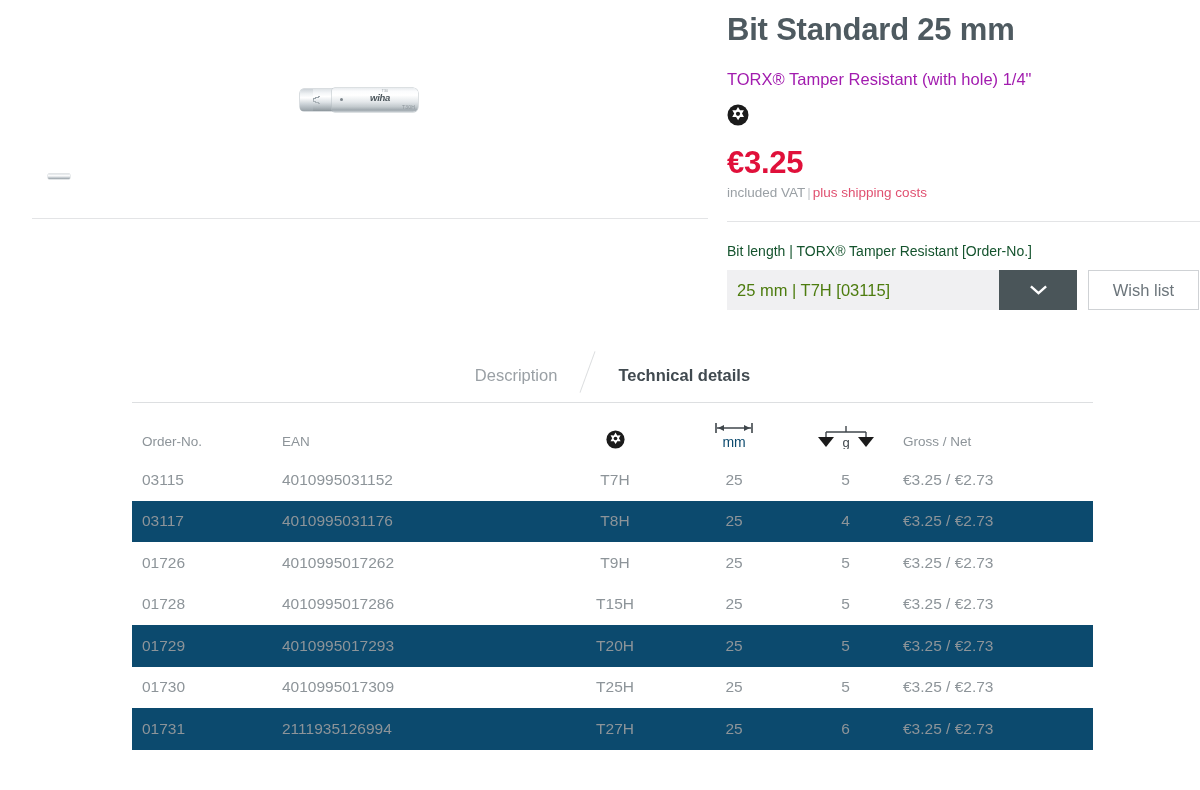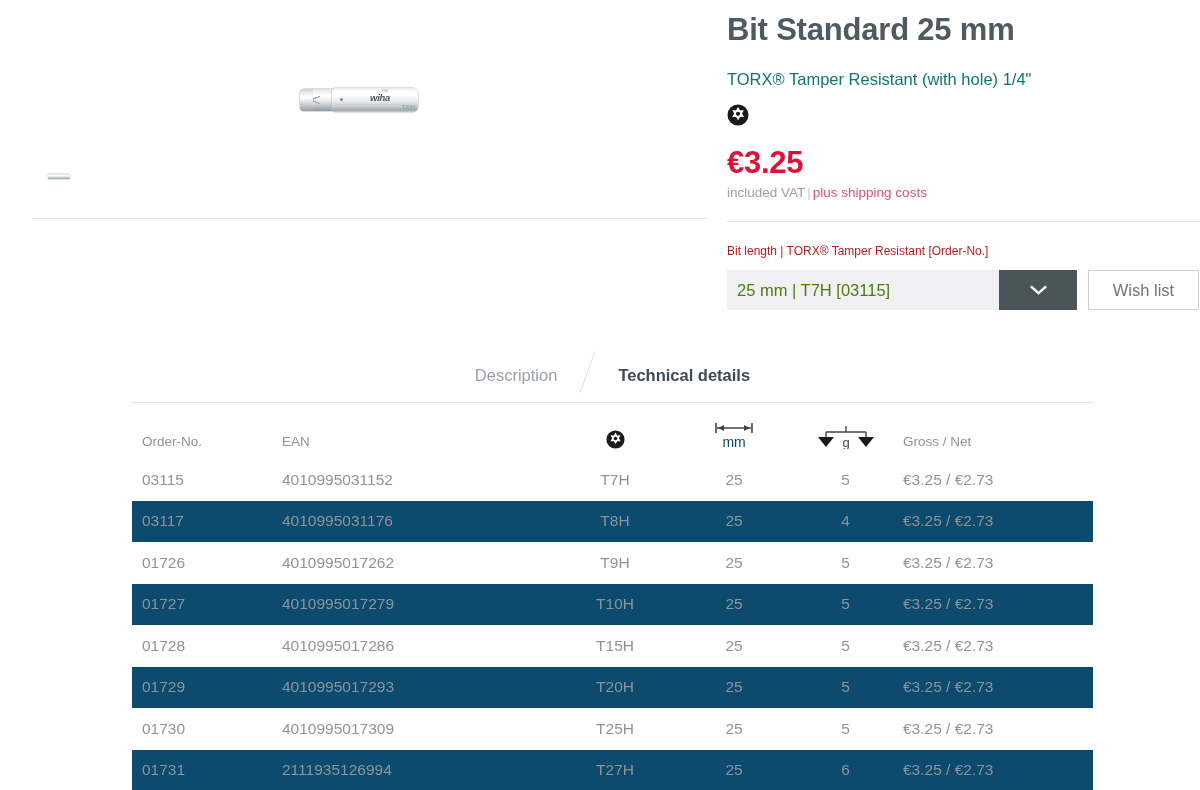--- a/index.html
+++ b/index.html
@@ -156,21 +156,21 @@
     font-size: 31px;
     font-weight: 700;
     color: #4e5a60;
     letter-spacing: -0.2px;
     line-height: 40px;
   }
 
   .product-subtitle {
     margin-top: 18px;
     font-size: 16.5px;
-    color: #0f766e;
+    color: #a21caf;
     line-height: 22px;
     font-weight: 400;
   }
 
   
   .torx-icon {
     margin-top: 14px;
     display: block;
   }
 
@@ -198,22 +198,22 @@
 
   .info-rule {
     margin-top: 19px;
     width: 473px;
     height: 1px;
     background: #e3e4e6;
   }
 
   .variant-label {
     margin-top: 20px;
-    font-size: 12px;
-    color: #b91c1c;
+    font-size: 14px;
+    color: #14532d;
     line-height: 18px;
   }
 
   .variant-row {
     margin-top: 10px;
     display: flex;
     align-items: stretch;
     height: 40px;
   }
   .variant-select {
@@ -473,28 +473,20 @@
           <td class="c-price">€3.25 / €2.73</td>
         </tr>
         <tr class="">
           <td class="c-order">01726</td>
           <td class="c-ean">4010995017262</td>
           <td class="c-torx">T9H</td>
           <td class="c-mm">25</td>
           <td class="c-g">5</td>
           <td class="c-price">€3.25 / €2.73</td>
         </tr>
-        <tr class="alt">
-          <td class="c-order">01727</td>
-          <td class="c-ean">4010995017279</td>
-          <td class="c-torx">T10H</td>
-          <td class="c-mm">25</td>
-          <td class="c-g">5</td>
-          <td class="c-price">€3.25 / €2.73</td>
-        </tr>
         <tr class="">
           <td class="c-order">01728</td>
           <td class="c-ean">4010995017286</td>
           <td class="c-torx">T15H</td>
           <td class="c-mm">25</td>
           <td class="c-g">5</td>
           <td class="c-price">€3.25 / €2.73</td>
         </tr>
         <tr class="alt">
           <td class="c-order">01729</td>

